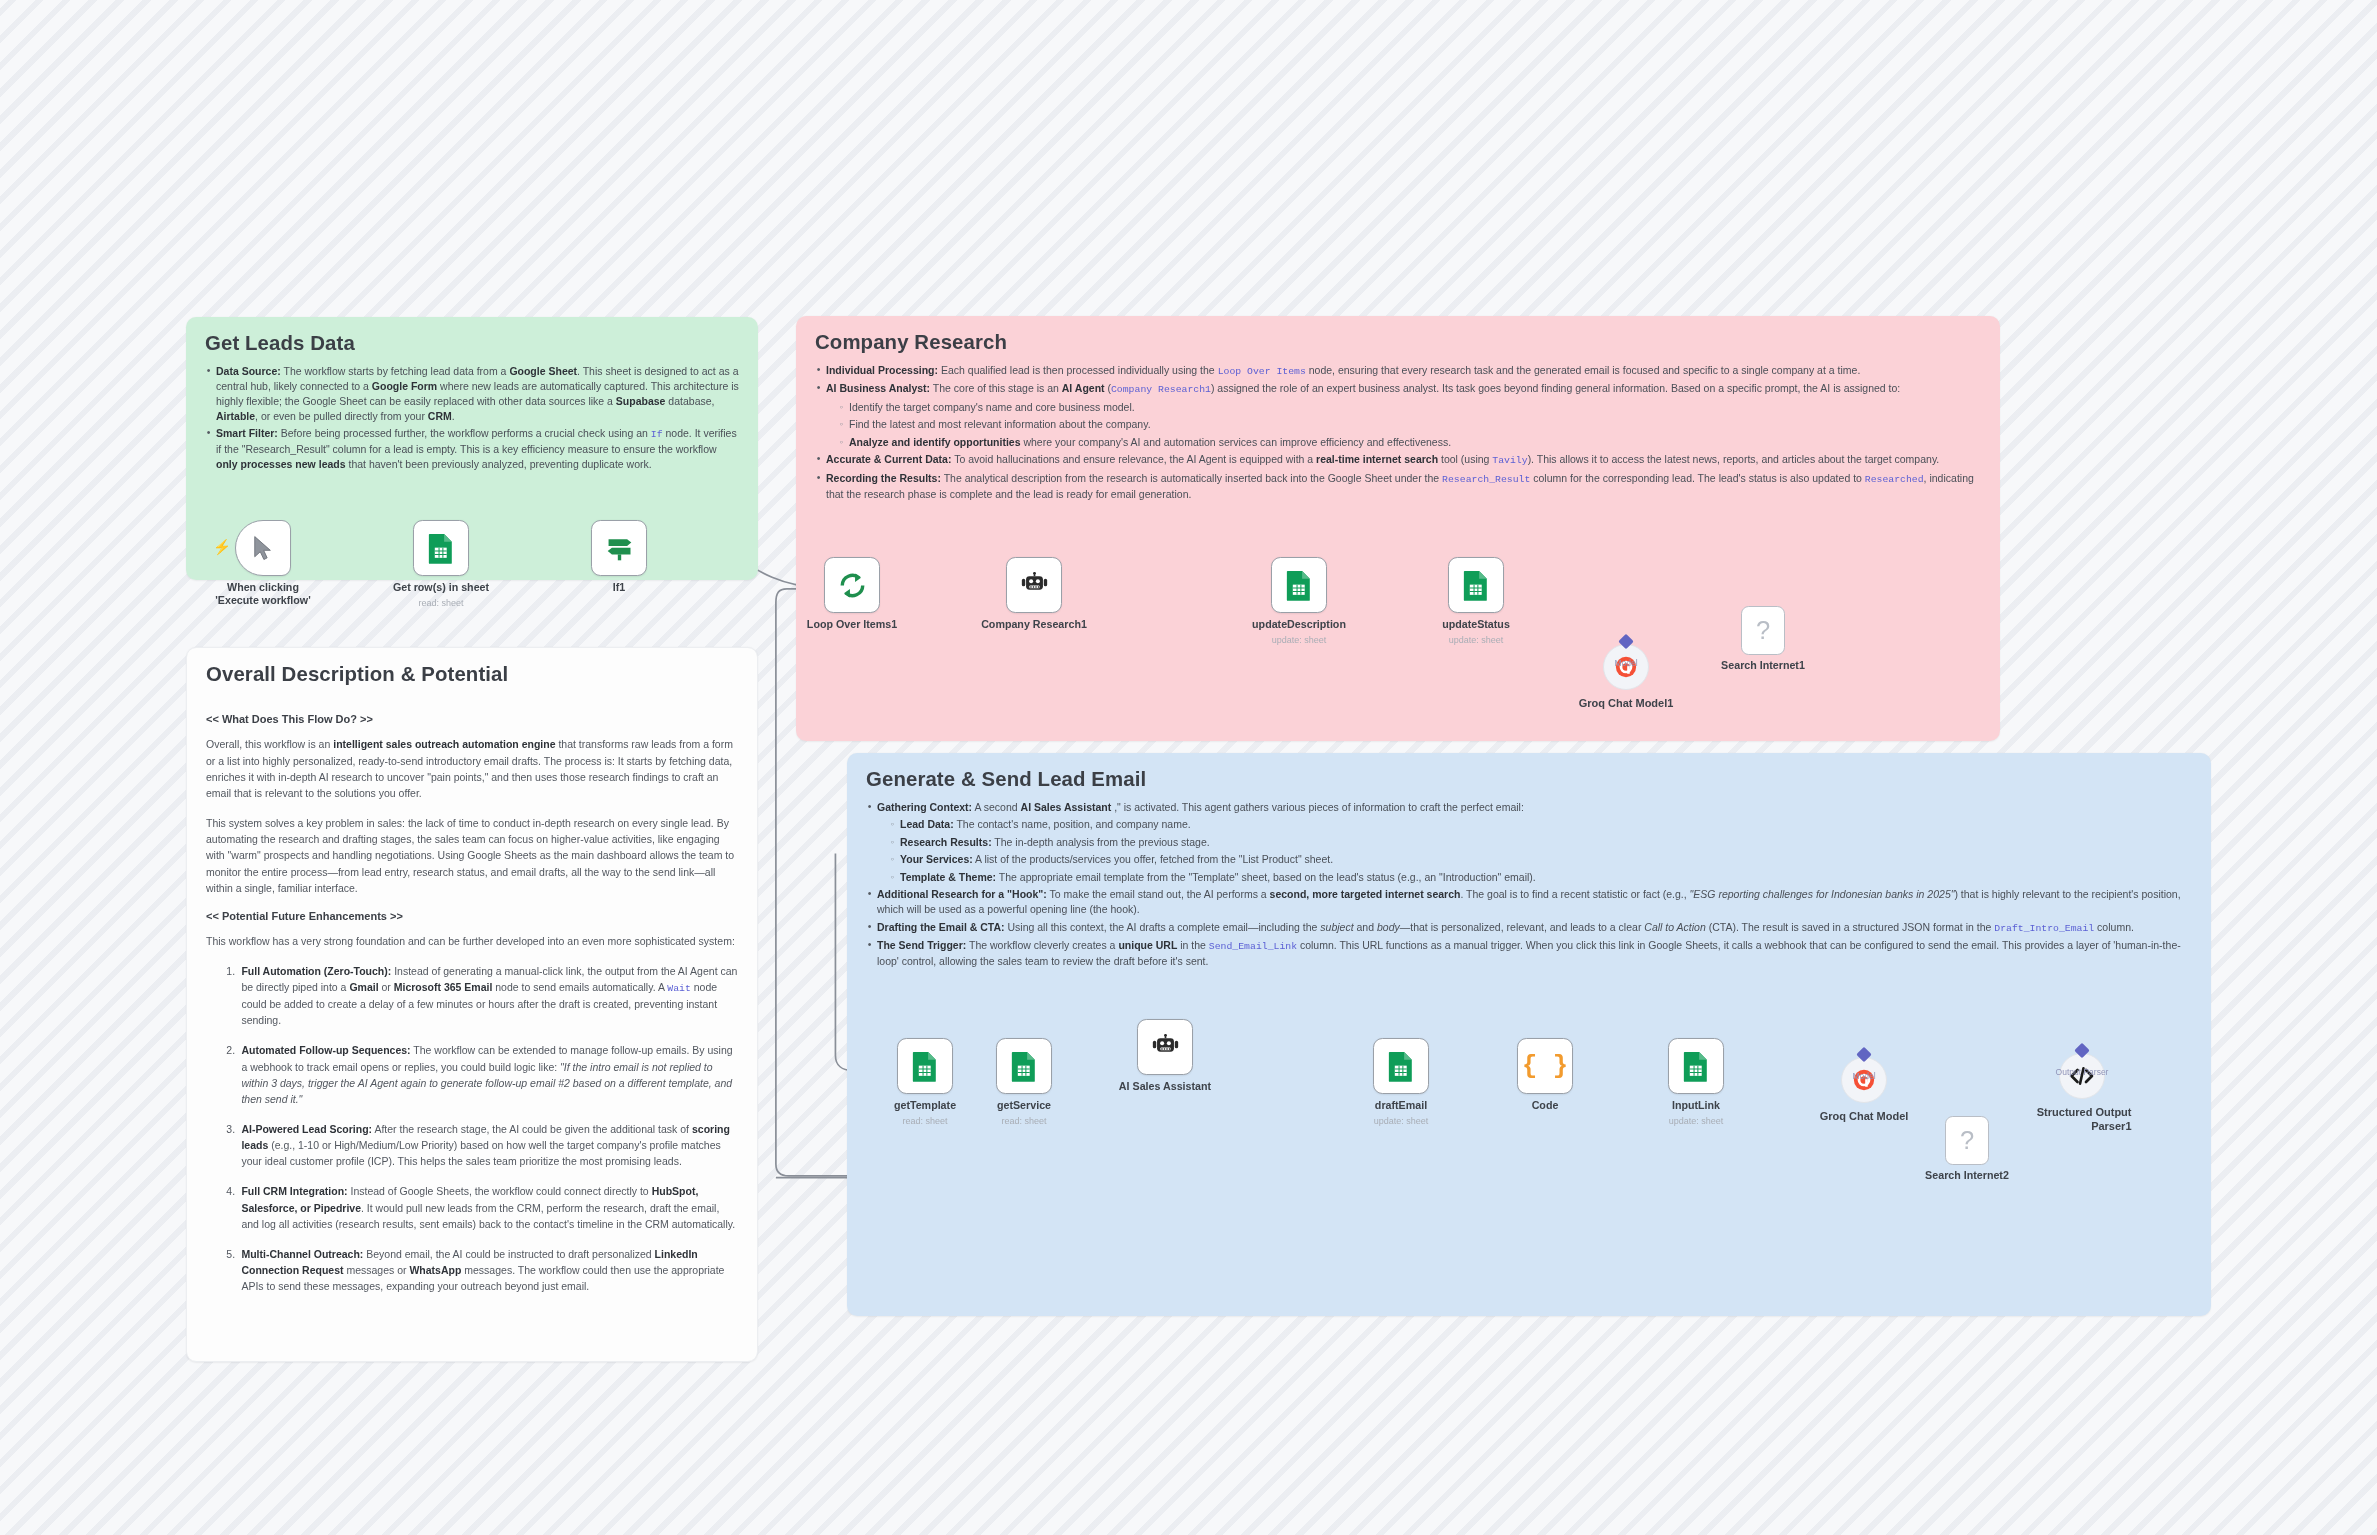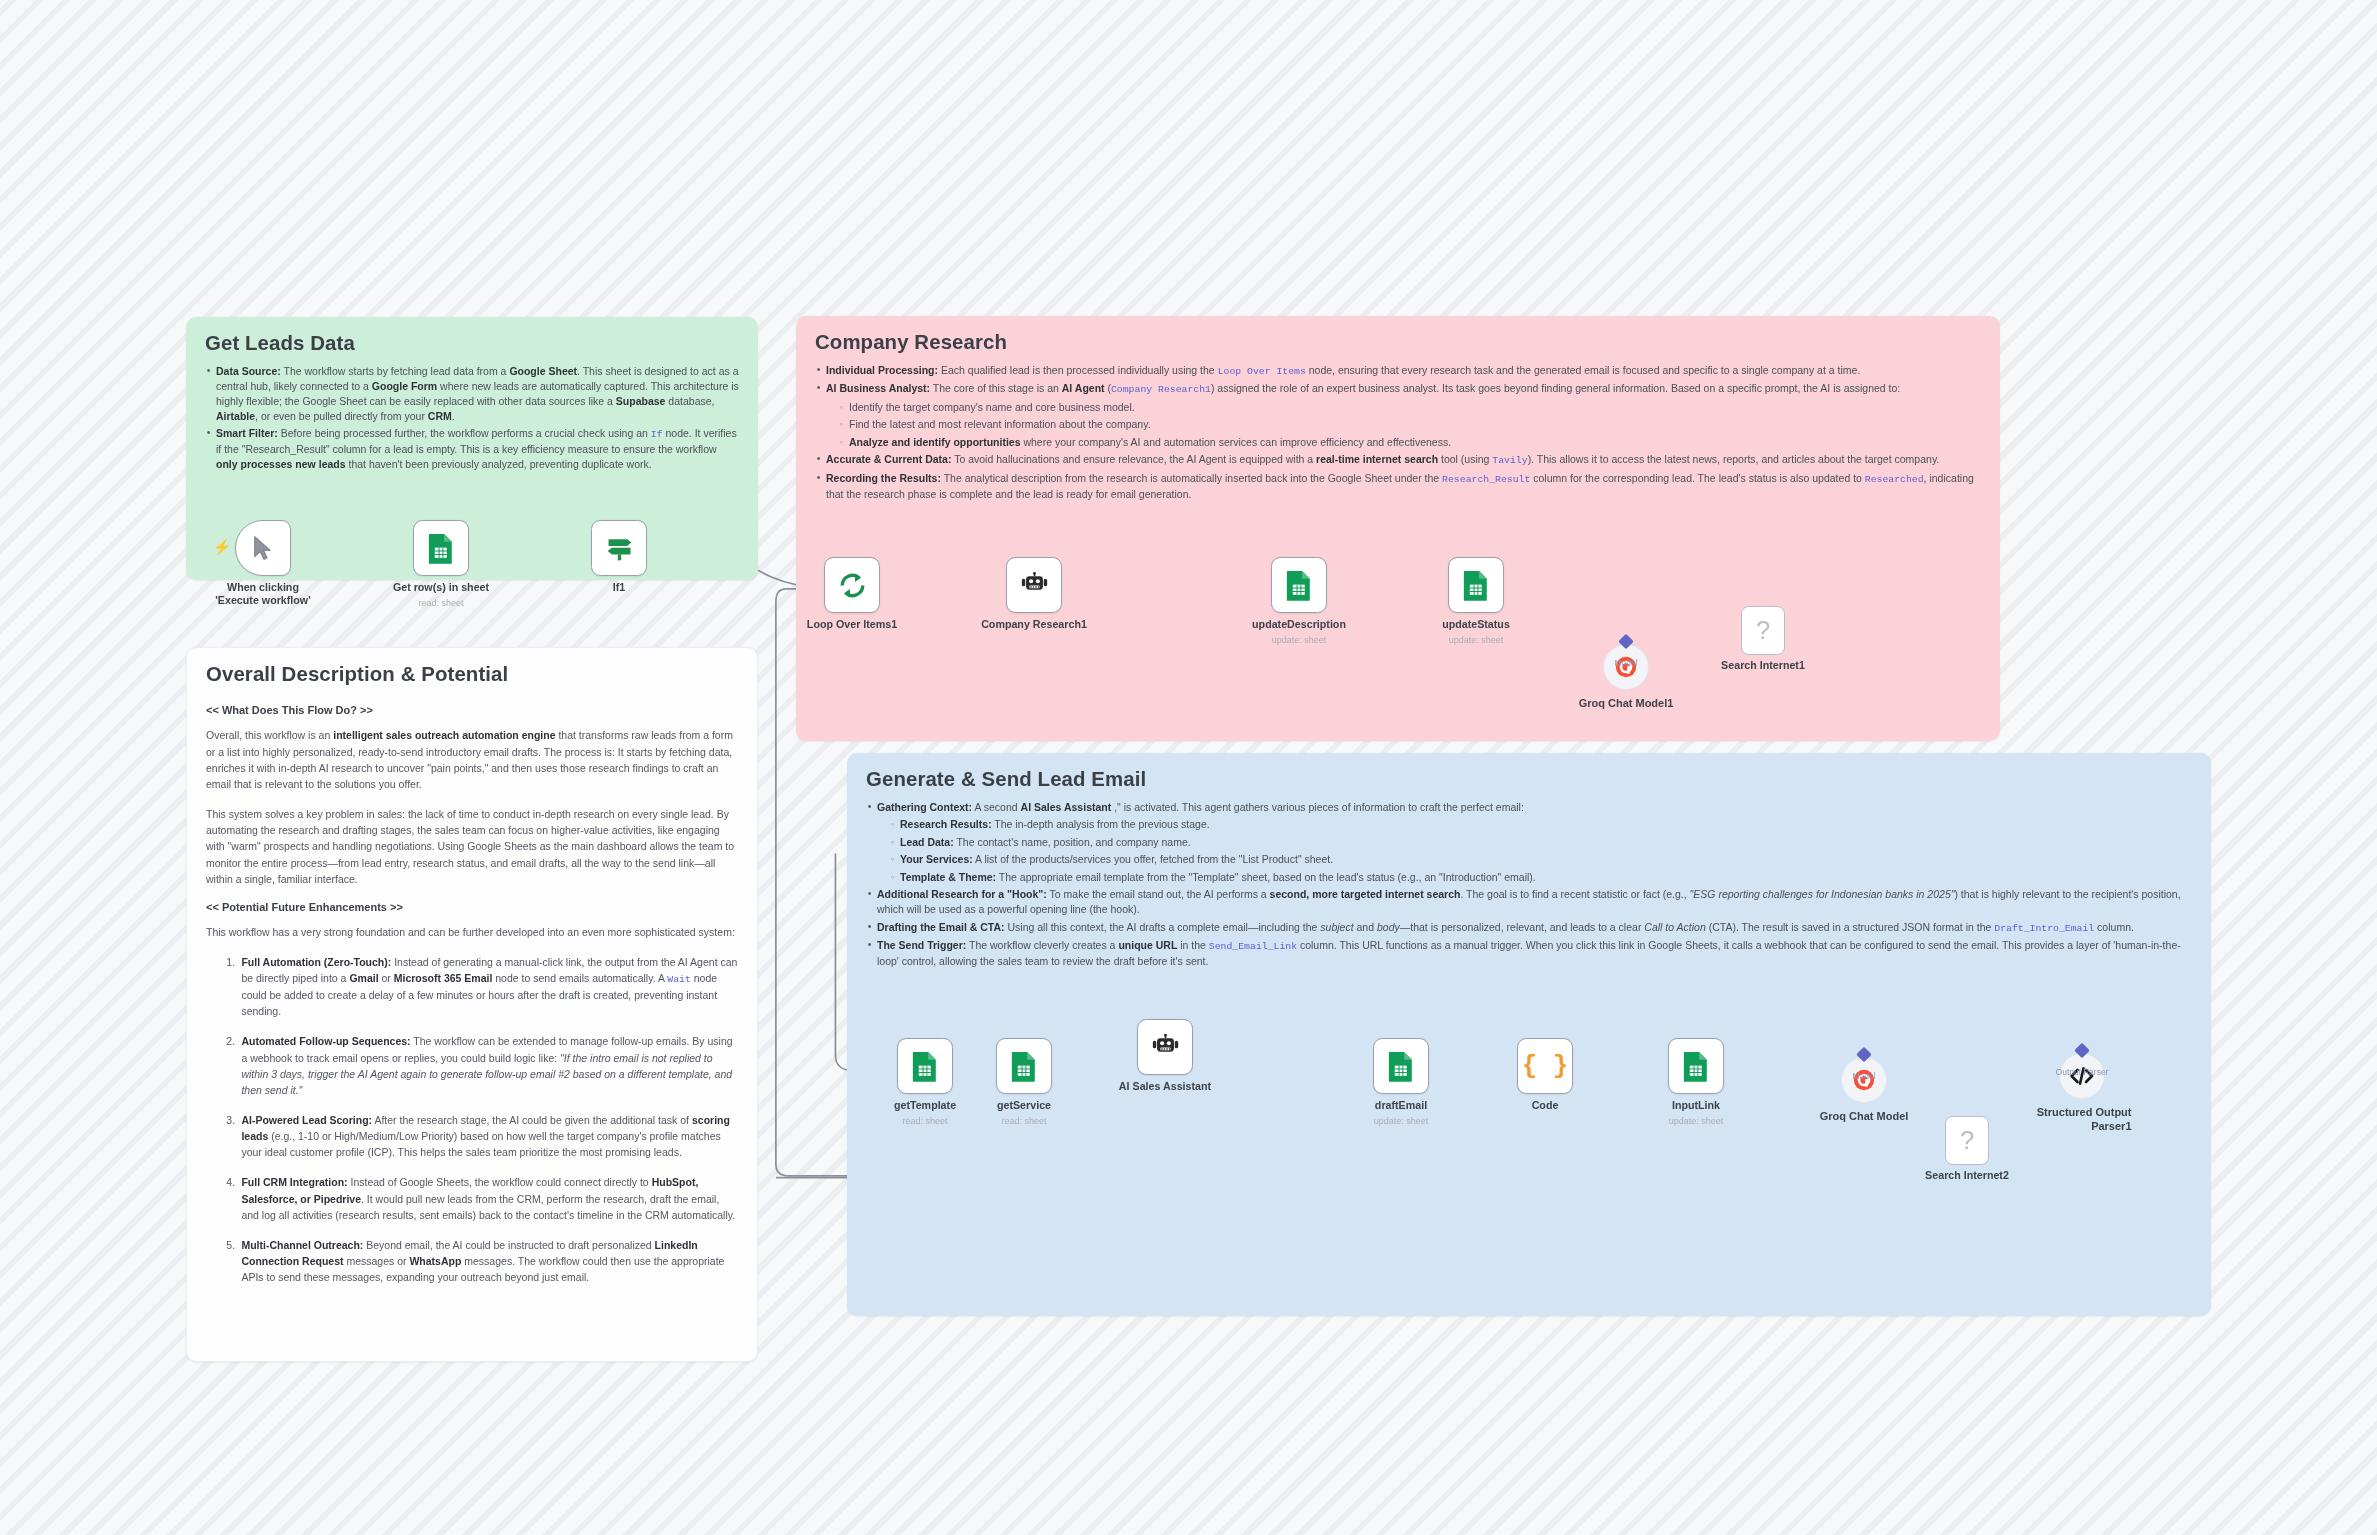--- a/index.html
+++ b/index.html
@@ -48,21 +48,21 @@
     color: #5a5fd4; font-size: 9.8px;
   }
   em, i { font-style: italic; }
 
   #sticky-green { background:#cdefd9; left:186px; top:317px; width:572px; height:263px; }
   #sticky-pink-full { background:#fbd2d7; left:796px; top:316px; width:1204px; height:425px; }
   #sticky-blue  { background:#d3e4f5; left:847px; top:753px; width:1364px; height:563px; }
   #sticky-white { background:#fdfdfd; left:186px; top:647px; width:572px; height:715px;
                   border:0.9px solid #eceef1; }
 
-  #sticky-white h2 { font-size: 20.4px; margin-bottom: 18px; }
+  #sticky-white h2 { font-size: 20.4px; margin-bottom: 27px; }
   #sticky-white .sec-head {
     font-size: 11px; font-weight: 700; color: #3b3f46; margin: 13.6px 0 11px 0;
   }
   #sticky-white p { font-size: 10.5px; line-height: 1.55; color: #52575f; margin-bottom: 13.6px; }
   #sticky-white ol { margin-left: 32px; font-size: 10.5px; line-height: 1.55; color: #52575f; }
   #sticky-white ol > li { margin-bottom: 13.6px; padding-left: 3.4px; }
 
   
   .node { position: absolute; }
   .node .box {
@@ -223,22 +223,22 @@
           <li><b>Recording the Results:</b> The analytical description from the research is automatically inserted back into the Google Sheet under the <code>Research_Result</code> column for the corresponding lead. The lead's status is also updated to <code>Researched</code>, indicating that the research phase is complete and the lead is ready for email generation.</li>
         </ul>
       </div>
   </div>
 
   <div class="sticky" id="sticky-blue">
     <h2>Generate &amp; Send Lead Email</h2>
     <div class="body">
         <ul id="blue-list">
           <li><b>Gathering Context:</b> A second <b>AI Sales Assistant</b> ," is activated. This agent gathers various pieces of information to craft the perfect email:<ul>
+              <li><b>Lead Data:</b> The contact's name, position, and company name.</li>
               <li><b>Research Results:</b> The in-depth analysis from the previous stage.</li>
-              <li><b>Lead Data:</b> The contact's name, position, and company name.</li>
               <li><b>Your Services:</b> A list of the products/services you offer, fetched from the "List Product" sheet.</li>
               <li><b>Template &amp; Theme:</b> The appropriate email template from the "Template" sheet, based on the lead's status (e.g., an "Introduction" email).</li>
             </ul></li>
           <li><b>Additional Research for a "Hook":</b> To make the email stand out, the AI performs a <b>second, more targeted internet search</b>. The goal is to find a recent statistic or fact (e.g., <i>"ESG reporting challenges for Indonesian banks in 2025"</i>) that is highly relevant to the recipient's position, which will be used as a powerful opening line (the hook).</li>
           <li><b>Drafting the Email &amp; CTA:</b> Using all this context, the AI drafts a complete email—including the <i>subject</i> and <i>body</i>—that is personalized, relevant, and leads to a clear <i>Call to Action</i> (CTA). The result is saved in a structured JSON format in the <code>Draft_Intro_Email</code> column.</li>
           <li><b>The Send Trigger:</b> The workflow cleverly creates a <b>unique URL</b> in the <code>Send_Email_Link</code> column. This URL functions as a manual trigger. When you click this link in Google Sheets, it calls a webhook that can be configured to send the email. This provides a layer of 'human-in-the-loop' control, allowing the sales team to review the draft before it's sent.</li>
         </ul>
       </div>
   </div>
 

